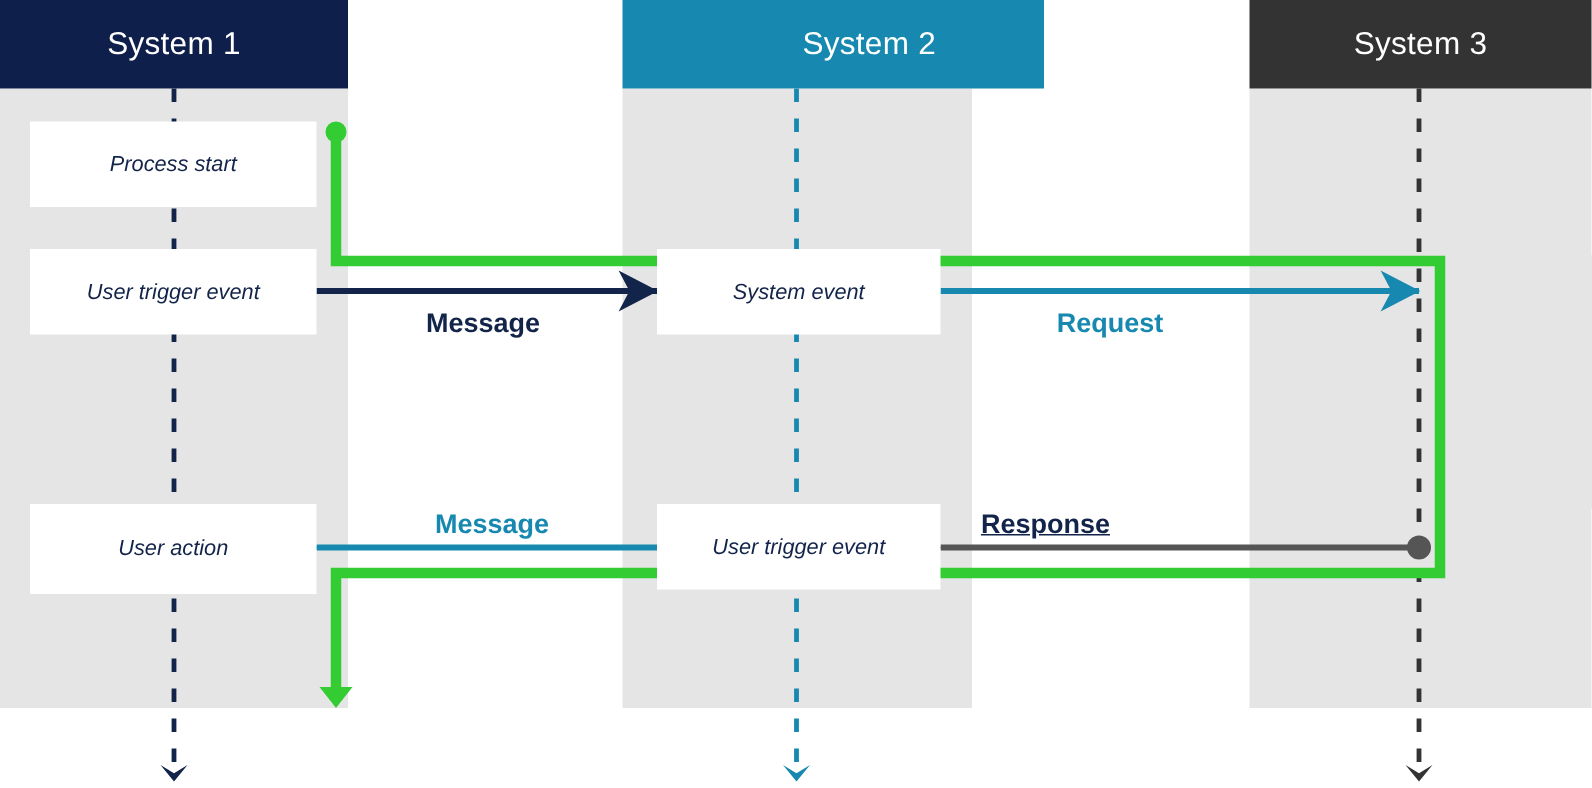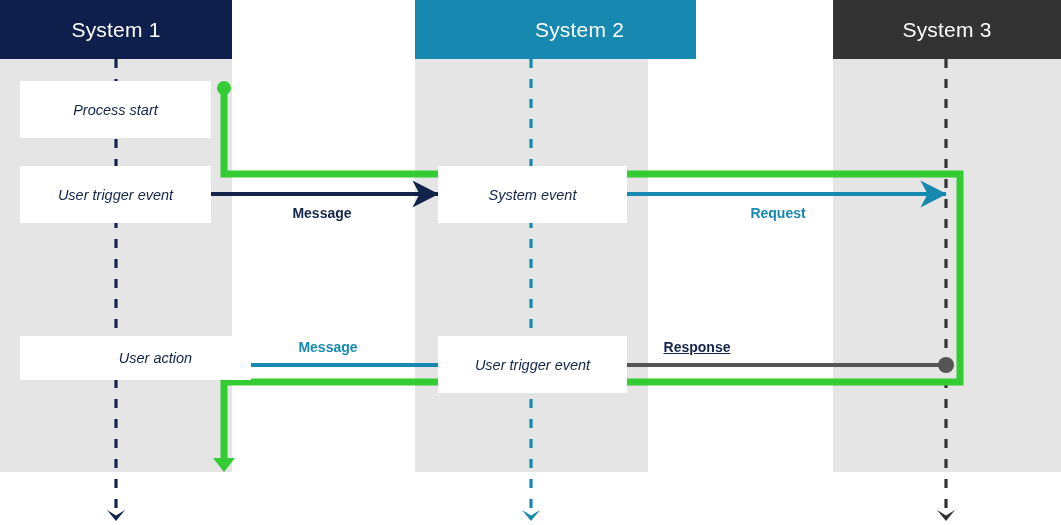--- a/index.html
+++ b/index.html
@@ -25,21 +25,21 @@
   .node{
     position:absolute;background:#ffffff;
     display:flex;align-items:center;justify-content:center;
     color:#13244a;font-size:14.5px;font-weight:400;
     z-index:6;
     font-style:italic;
   }
 
   
   .elabel{
-    position:absolute;font-size:14px;font-weight:bold;
+    position:absolute;font-size:18px;font-weight:bold;
     white-space:nowrap;z-index:7;
   }
 
   
   svg#layer{position:absolute;left:0;top:0;width:1061px;height:525px;}
 </style>
 </head>
 <body>
 
 <div id="diagram">
@@ -91,31 +91,31 @@
 
   <div class="node" id="node-0" style="left: 20px; top: 81px; width: 191px; height: 57px; color: rgb(19, 36, 74);">
     <span>Process start</span>
   </div>
   <div class="node" id="node-1" style="left: 20px; top: 166px; width: 191px; height: 57px; color: rgb(19, 36, 74);">
     <span>User trigger event</span>
   </div>
   <div class="node" id="node-2" style="left: 438px; top: 166px; width: 189px; height: 57px; color: rgb(19, 36, 74); align-items: center;">
     <span>System event</span>
   </div>
-  <div class="node" id="node-3" style="left: 20px; top: 336px; width: 191px; height: 44px; color: rgb(19, 36, 74); padding-left: 40px;">
+  <div class="node" id="node-3" style="left: 20px; top: 336px; width: 191px; height: 60px; color: rgb(19, 36, 74);">
     <span>User action</span>
   </div>
   <div class="node" id="node-4" style="left: 438px; top: 336px; width: 189px; height: 57px; color: rgb(19, 36, 74);">
     <span>User trigger event</span>
   </div>
 
   <div class="elabel" id="el-0" style="left: 322px; top: 205px; transform: translateX(-50%); color: rgb(19, 36, 74);">
     <span>Message</span>
   </div>
-  <div class="elabel" id="el-1" style="left: 740px; top: 205px; transform: translateX(-50%); color: rgb(23, 137, 176); margin-left: 38px;">
+  <div class="elabel" id="el-1" style="left: 740px; top: 205px; transform: translateX(-50%); color: rgb(23, 137, 176);">
     <span>Request</span>
   </div>
   <div class="elabel" id="el-2" style="left: 328px; top: 339px; transform: translateX(-50%); color: rgb(23, 137, 176);">
     <span>Message</span>
   </div>
   <div class="elabel" id="el-3" style="left: 697px; top: 339px; transform: translateX(-50%); color: rgb(19, 36, 74); text-decoration: underline;">
     <span>Response</span>
   </div>
 
 </div>

